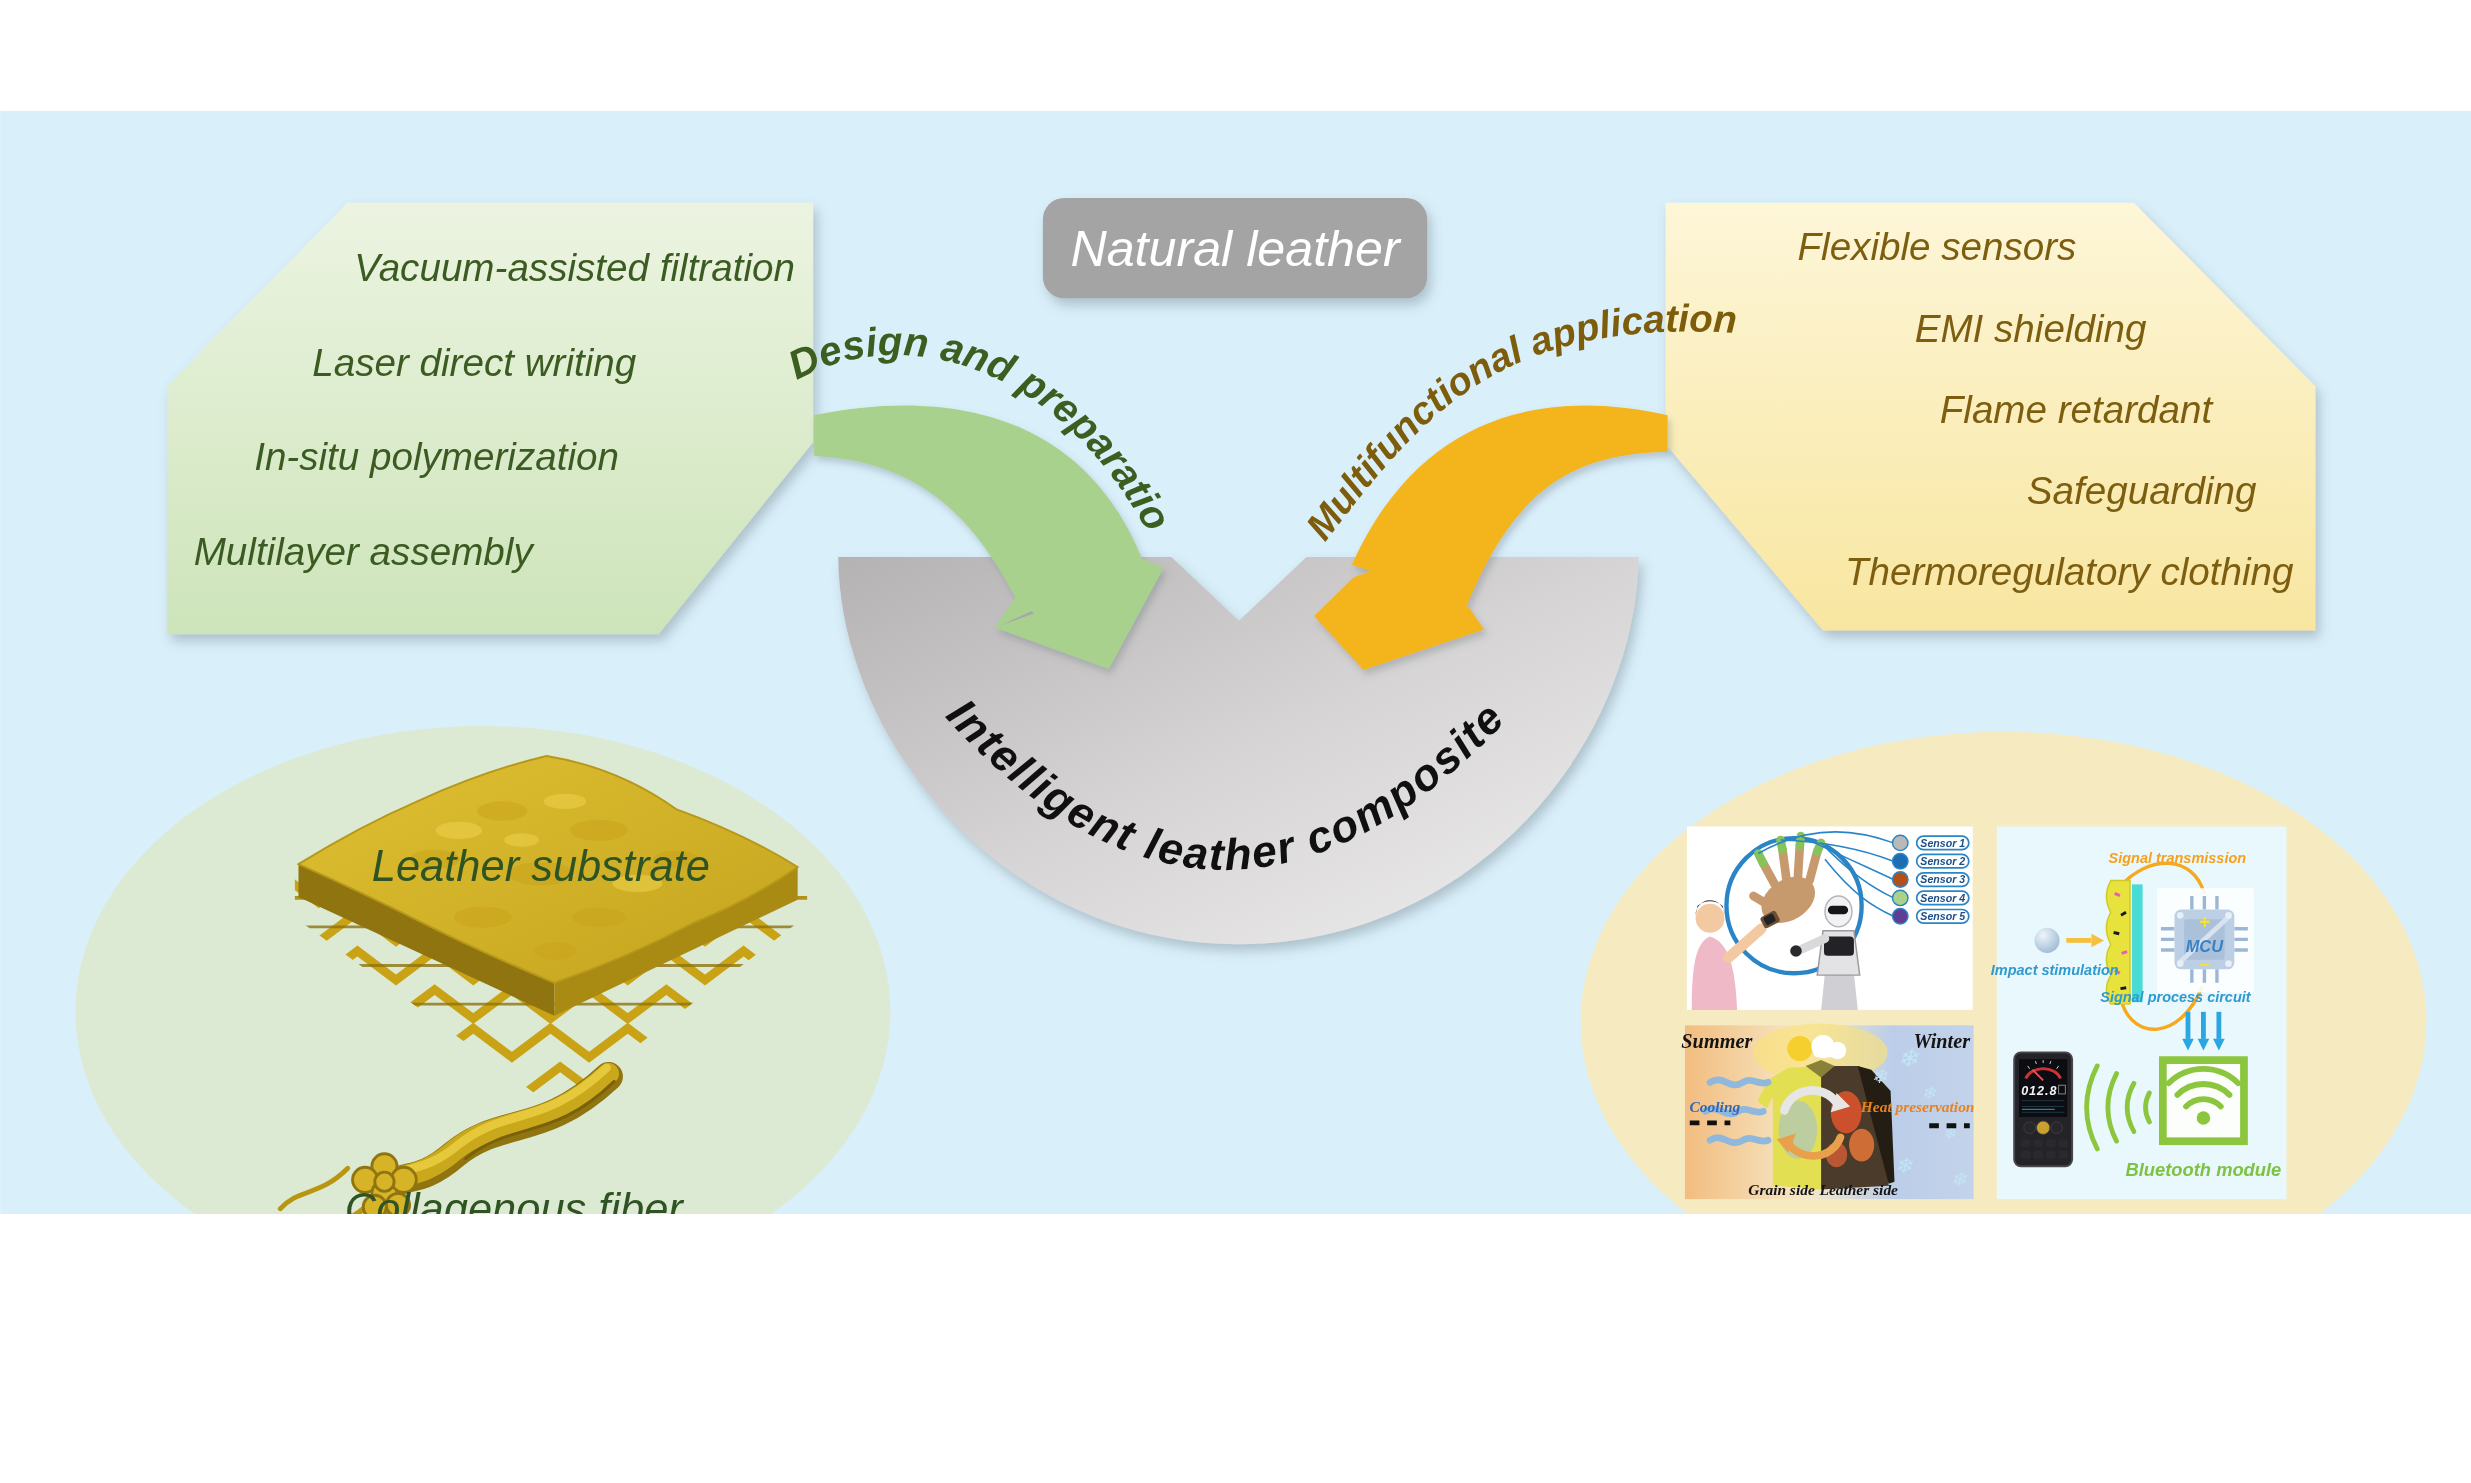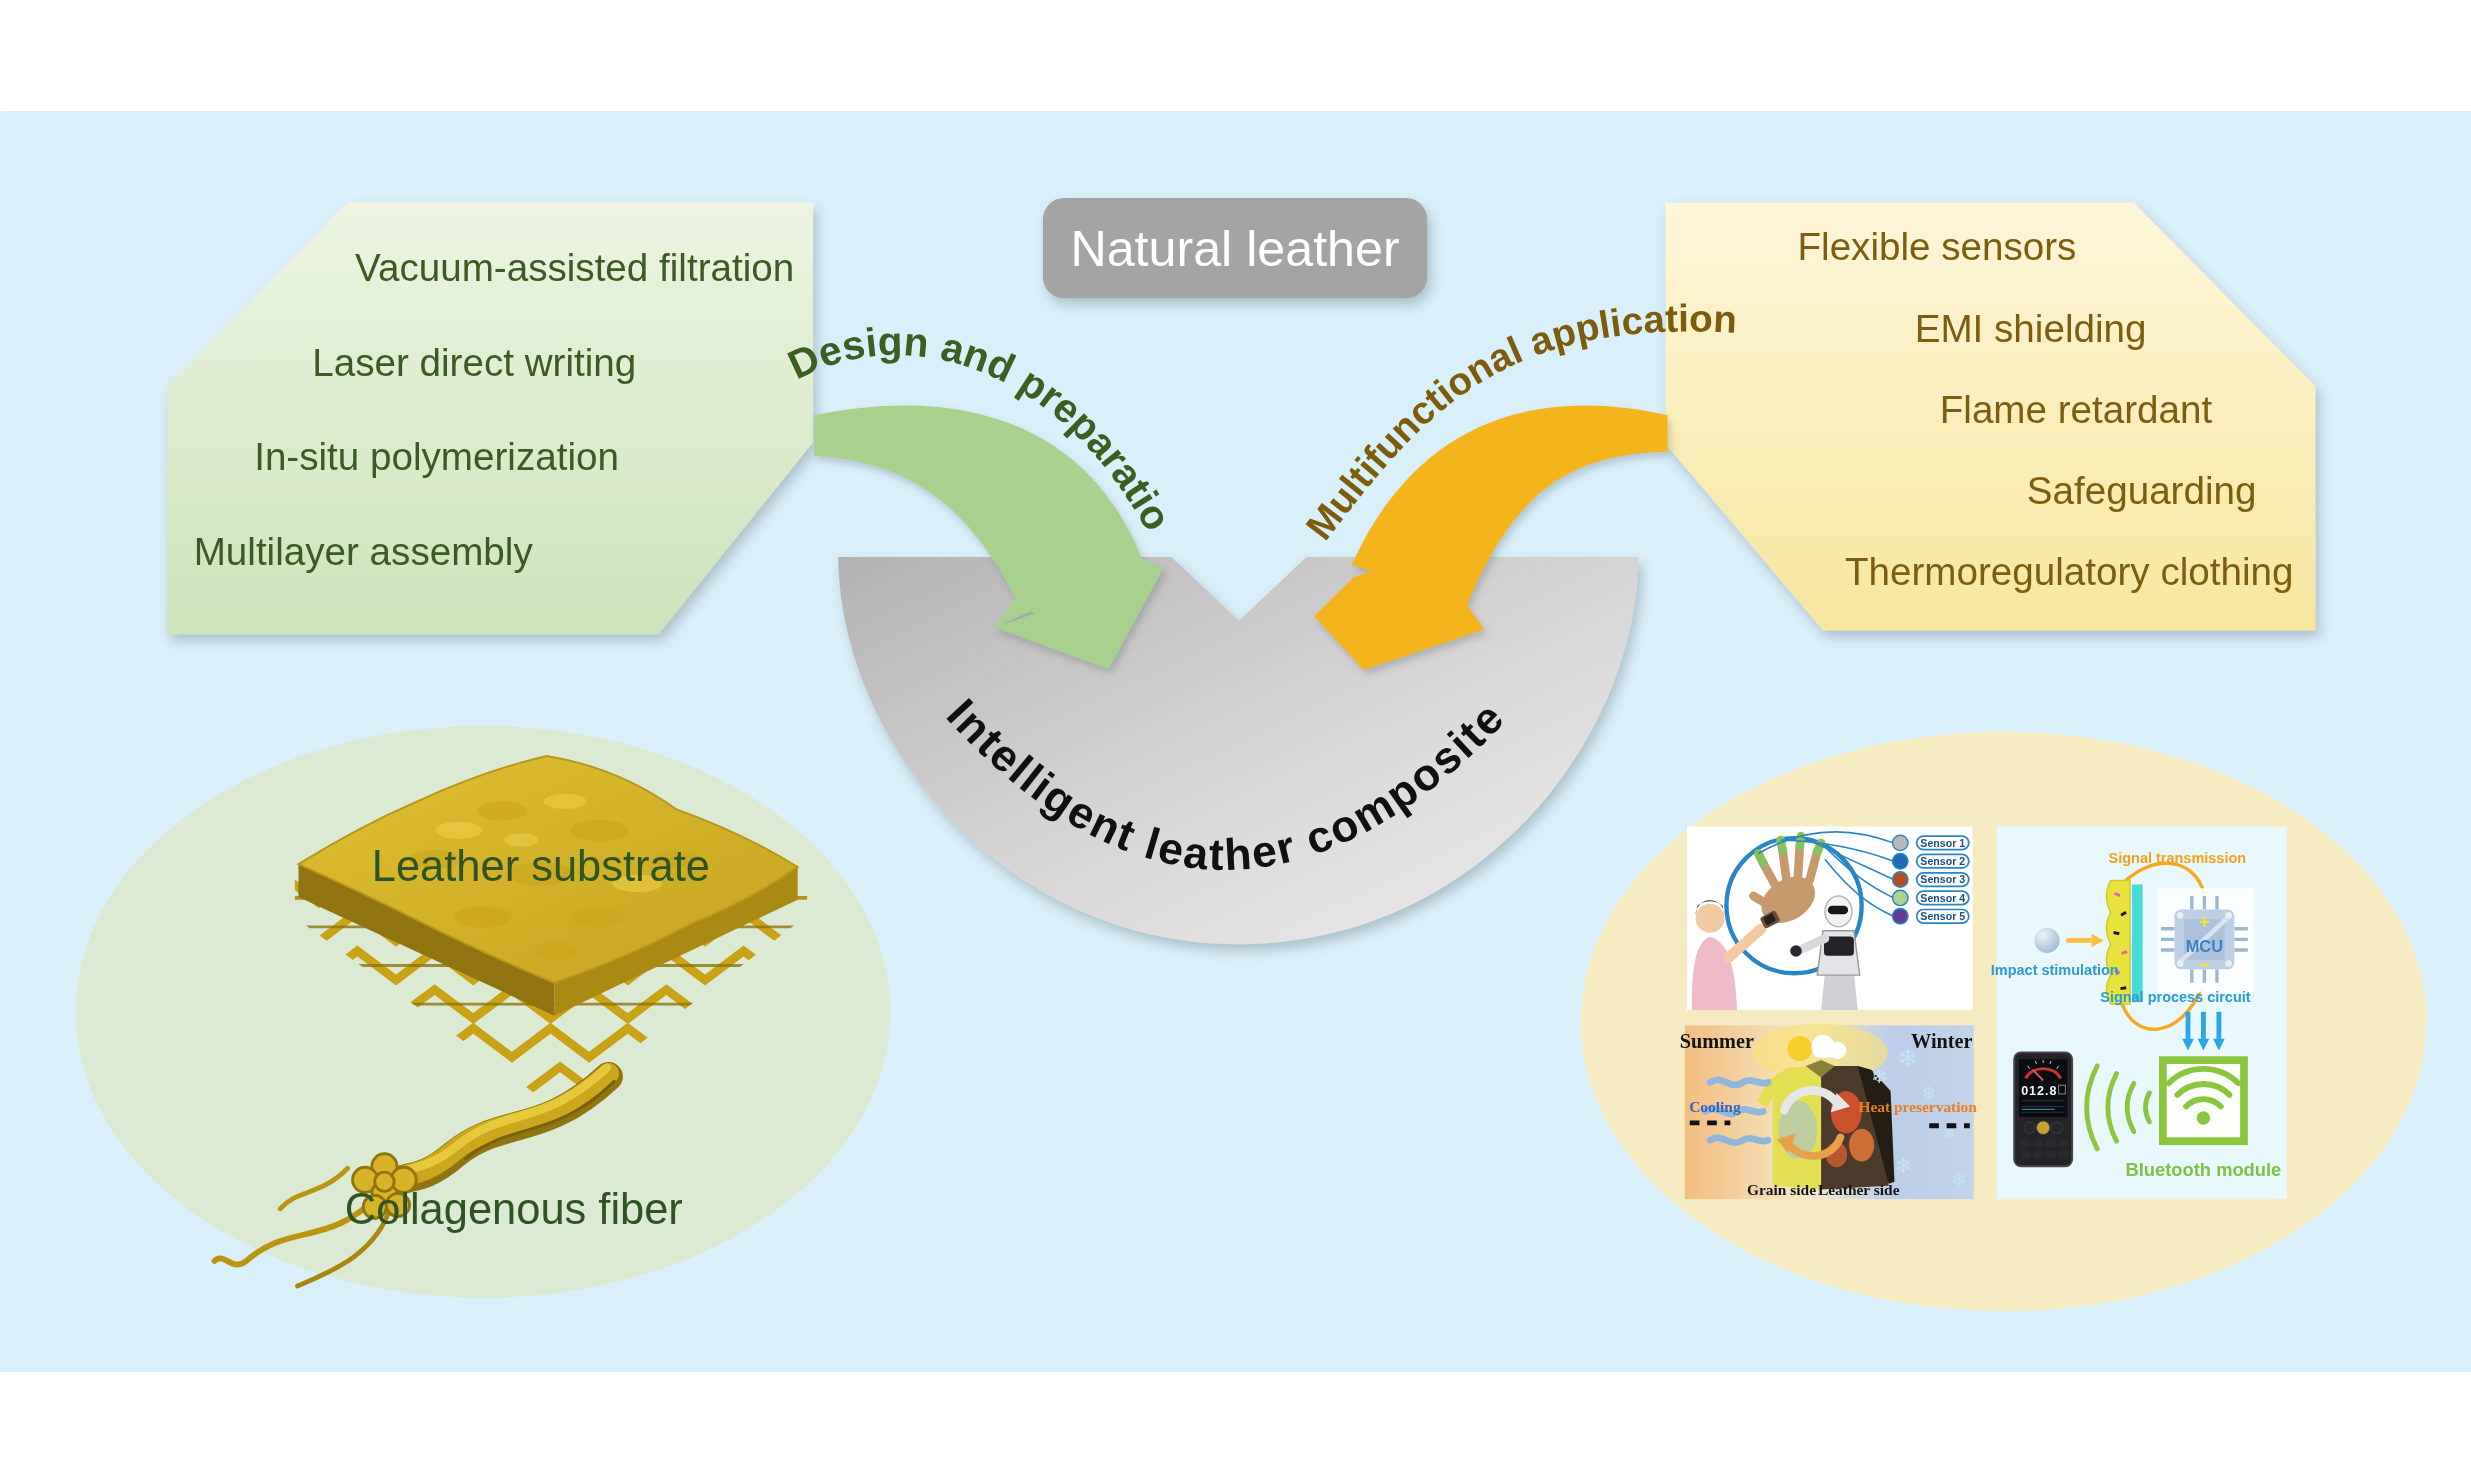--- a/index.html
+++ b/index.html
@@ -1,16 +1,16 @@
 <!DOCTYPE html>
 <html><head>
 <meta charset="utf-8">
 <style>
   html,body { margin:0; padding:0; background:#ffffff; }
-  .stage { position:relative; width:2472px; height:1483px; background:#ffffff; overflow:hidden; }
+  .stage { position:relative; width:2472px; height:1214px; background:#ffffff; overflow:hidden;font-style:italic; }
   svg { position:absolute; left:0; top:0; display:block; }
   text { font-family:"Liberation Sans", sans-serif; }
   .item-g  { font-size:40px; fill:#3b5b22; }
   .item-y  { font-size:40px; fill:#7d5e10; }
   .lbl-nl  { font-size:52px; fill:#ffffff; }
   .curve-g { font-size:42px; font-weight:700; fill:#3c5e20; }
   .curve-o { font-size:40px; font-weight:700; fill:#7d5c0c; }
   .curve-k { font-size:46px; font-weight:700; fill:#101010; letter-spacing:2px; }
   .ell-lbl { font-size:45px; fill:#2f5322; }
   .pill-t  { font-size:11px; font-weight:700; fill:#1a4f8a; }

